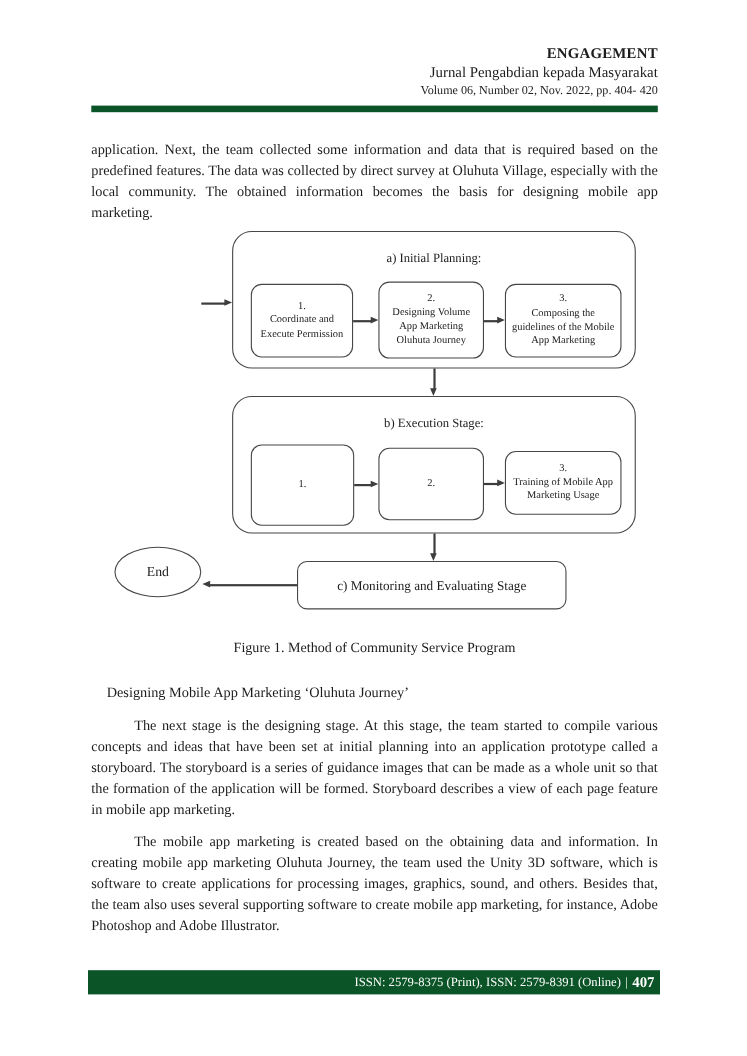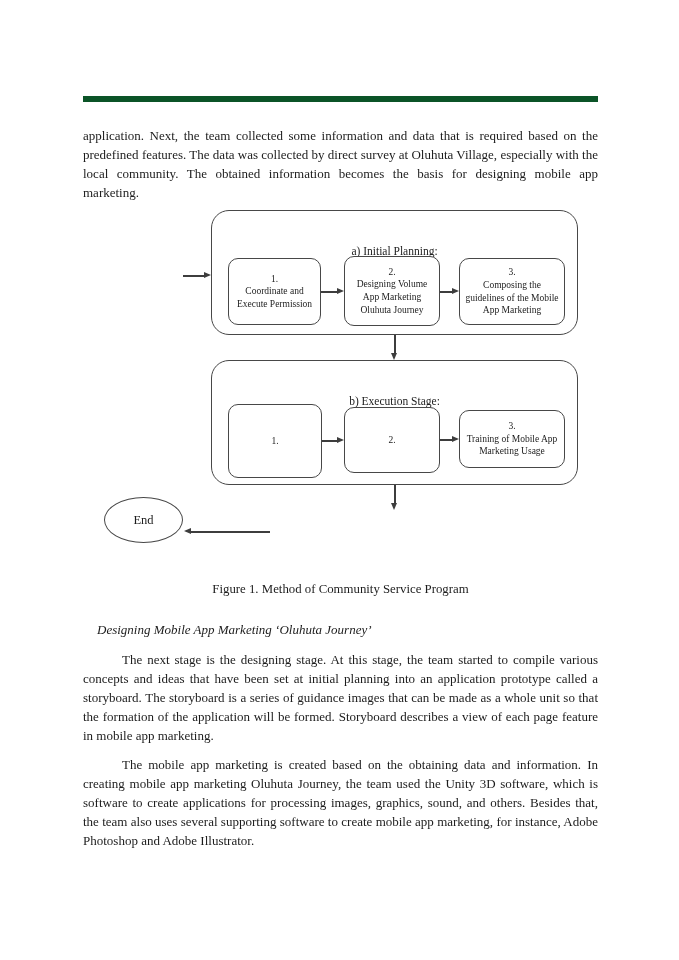--- a/index.html
+++ b/index.html
@@ -36,21 +36,20 @@
     text-align: justify;
   }
   .para.indent { text-indent: 39px; }
   #para1 { top: 106px; margin-top: 20px; }
   #para2 { top: 650px; }
   #para3 { top: 755px; }
   .section-heading {
     position: absolute;
     left: 97px; top: 622px; width: 500px;
     font-size: 13px;
-    font-style: italic;
   }
   
   .diagram {
     position: absolute;
     left: 100px; top: 210px; width: 480px; height: 350px;
     font-family: "Liberation Serif", serif;
   }
   .node { position: absolute; box-sizing: border-box; border: 1px solid #474747; background: #fff; }
   .ellipse {
     border-radius: 50%;
@@ -58,21 +57,21 @@
     font-size: 12.5px;
   }
   #start-node { left: 3px;  top: 42px;  width: 80px; height: 47px; }
   #end-node   { left: 4px;  top: 287px; width: 79px; height: 46px; }
   .stage {
     border-radius: 18px;
   }
   #stage-a { left: 111px; top: 0px;   width: 367px; height: 125px; }
   #stage-b { left: 111px; top: 150px; width: 367px; height: 125px; }
   .stage-title {
-    position: absolute; left: 0; right: 0; top: 34px;
+    position: absolute; left: 0; right: 0; top: 18px;
     text-align: center; font-size: 11.5px;
   }
   .step-box {
     border-radius: 10px;
     display: flex; flex-direction: column; align-items: center; justify-content: center;
     text-align: center;
     font-size: 9.5px; line-height: 1.32;
     padding: 2px 3px;
   }
   #step-a1 { left: 128px; top: 48px;  width: 93px;  height: 67px; }
@@ -116,20 +115,25 @@
     font-size: 11.5px;
   }
   .footer-bar .page-number { font-weight: bold; font-size: 13.5px; margin-left: 4px; }
   .footer-bar .sep { margin-left: 4px; }
 </style>
 </head>
 <body>
 
 <div class="page" style="color: rgb(28, 28, 28);">
 
+  <div class="journal-header">
+    <div class="journal-title">ENGAGEMENT</div>
+    <div class="journal-subtitle">Jurnal Pengabdian kepada Masyarakat</div>
+    <div class="journal-volume">Volume 06, Number 02, Nov. 2022, pp. 404- 420</div>
+  </div>
   <div class="header-divider"></div>
 
   <div class="para" id="para1">application. Next, the team collected some information and data that is required based on the predefined features. The data was collected by direct survey at Oluhuta Village, especially with the local community. The obtained information becomes the basis for designing mobile app marketing.</div>
 
   <div class="diagram">
 
     <div class="hline" style="left:83px; top:65px; width:22px;"></div>
     <div class="ah-right" style="left:104px; top:61.5px;"></div>
 
     <div class="node stage" id="stage-a">
@@ -169,25 +173,31 @@
     <div class="hline" style="left:340px; top:229px; width:13px;"></div>
     <div class="ah-right" style="left:352px; top:225.5px;"></div>
     <div class="node step-box" id="step-b3">
       <div>3.</div>
       <div>Training of Mobile App Marketing Usage</div>
     </div>
 
     <div class="vline" style="left:294px; top:275px; height:19px;"></div>
     <div class="ah-down" style="left:291px; top:293px;"></div>
 
+    <div class="node" id="stage-c">c) Monitoring and Evaluating Stage</div>
     <div class="hline" style="left:90px; top:321px; width:80px;"></div>
     <div class="ah-left" style="left:84px; top:317.5px;"></div>
     <div class="node ellipse" id="end-node">End</div>
   </div>
 
   <div class="figure-caption"><span class="cap-label">Figure 1.</span><span> Method of Community Service Program</span></div>
 
   <div class="section-heading">Designing Mobile App Marketing ‘Oluhuta Journey’</div>
   <div class="para indent" id="para2">The next stage is the designing stage. At this stage, the team started to compile various concepts and ideas that have been set at initial planning into an application prototype called a storyboard. The storyboard is a series of guidance images that can be made as a whole unit so that the formation of the application will be formed. Storyboard describes a view of each page feature in mobile app marketing.</div>
   <div class="para indent" id="para3">The mobile app marketing is created based on the obtaining data and information. In creating mobile app marketing Oluhuta Journey, the team used the Unity 3D software, which is software to create applications for processing images, graphics, sound, and others. Besides that, the team also uses several supporting software to create mobile app marketing, for instance, Adobe Photoshop and Adobe Illustrator.</div>
 
+  <div class="footer-bar">
+    <span>ISSN: 2579-8375 (Print), ISSN: 2579-8391 (Online)</span>
+    <span class="sep">|</span>
+    <span class="page-number">407</span>
+  </div>
 
 </div>
 
 </body></html>

